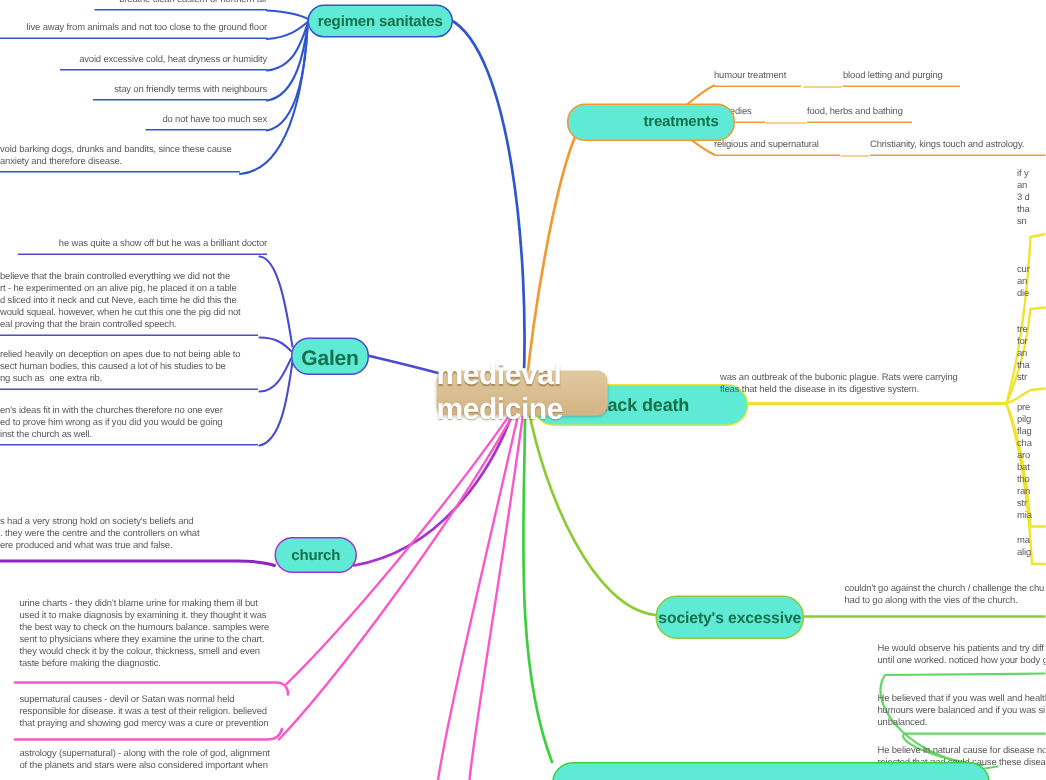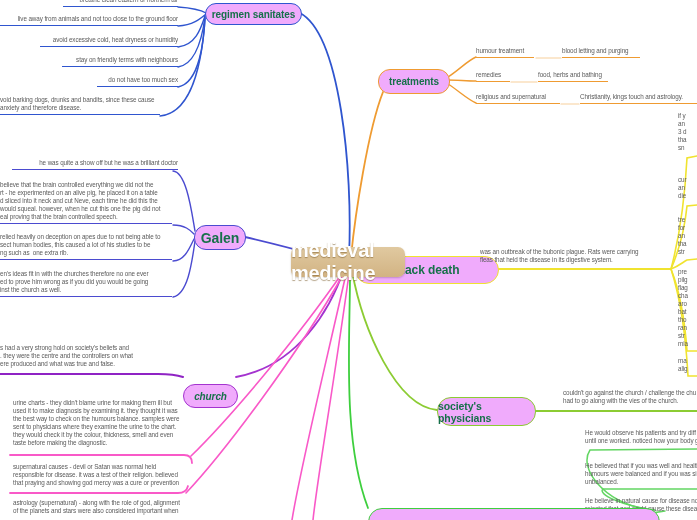--- a/index.html
+++ b/index.html
@@ -11,30 +11,30 @@
   .tb{
     position:absolute;z-index:2;font-size:6.3px;line-height:1.27;
     color:#5a5a5a;letter-spacing:-0.1px;white-space:pre;
   }
   .r{text-align:right;}
   .ul{padding-bottom:2px;border-bottom-style:solid;border-bottom-width:1.6px;}
   .ul-blue{border-bottom-color:#2f55cf;}
   .ul-violet{border-bottom-color:#4b4bd0;}
   .ul-orange{border-bottom-color:#ef9b31;}
   .node{
-    position:absolute;z-index:3;background:#f0abfc;
+    position:absolute;z-index:3;background:#5eead4;
     border:1.8px solid #888;border-radius:12px;
     display:flex;align-items:center;justify-content:center;
     font-weight:bold;color:#17704a;font-size:10px;letter-spacing:-0.1px;
   }
   .node-regimen{left:205px;top:3px;width:95px;height:20px;border-color:#2f55cf;}
-  .node-treatments{left:378px;top:69px;width:70px;height:23px;border-color:#ef9b31;}
+  .node-treatments{left:378px;top:69px;width:70px;height:23px;border-color:#ef9b31;padding-left:40px;}
   .node-galen{left:194px;top:225px;width:50px;height:23px;border-color:#4b4bd0;font-size:14px;}
   .node-blackdeath{left:355px;top:256px;width:142px;height:26px;border-color:#f0e32f;border-radius:14px;font-size:12px;z-index:2;}
-  .node-church{left:183px;top:384px;width:53px;height:22px;border-color:#a433cf;font-style:italic;}
+  .node-church{left:183px;top:358px;width:53px;height:22px;border-color:#a433cf;}
   .node-society{left:437px;top:397px;width:97px;height:27px;border-color:#8ccc33;border-radius:14px;font-size:10.5px;}
   .node-bottom{left:368px;top:508px;width:290px;height:40px;border-color:#3ecf3e;border-radius:14px;}
   .node-center{
     left:291px;top:247px;width:114px;height:30px;z-index:5;border:none;border-radius:7px;
     background:linear-gradient(#e0c9a0,#d2b383);
     color:#ffffff;font-size:20px;letter-spacing:-0.3px;
     text-shadow:0 1px 1px rgba(120,90,40,0.55);
     box-shadow:0 1px 2px rgba(0,0,0,0.2);
   }
 </style>
@@ -152,21 +152,21 @@
 str
 mia</div>
 <div class="tb" style="left:678px;top:357px;width:30px;">ma
 alig</div>
 
 <div class="node node-church">church</div>
 <div class="tb" style="left:0px;top:344px;width:158px;">s had a very strong hold on society's beliefs and
 . they were the centre and the controllers on what
 ere produced and what was true and false.</div>
 
-<div class="node node-society">society's physicians</div>
+<div class="node node-society">society's excessive</div>
 <div class="tb" style="left:563px;top:389px;width:150px;">couldn't go against the church / challenge the chu
 had to go along with the vies of the church.</div>
 
 <div class="tb" style="left:13px;top:399px;width:185px;">urine charts - they didn't blame urine for making them ill but
 used it to make diagnosis by examining it. they thought it was
 the best way to check on the humours balance. samples were
 sent to physicians where they examine the urine to the chart.
 they would check it by the colour, thickness, smell and even
 taste before making the diagnostic.</div>
 <div class="tb" style="left:13px;top:463px;width:180px;">supernatural causes - devil or Satan was normal held

